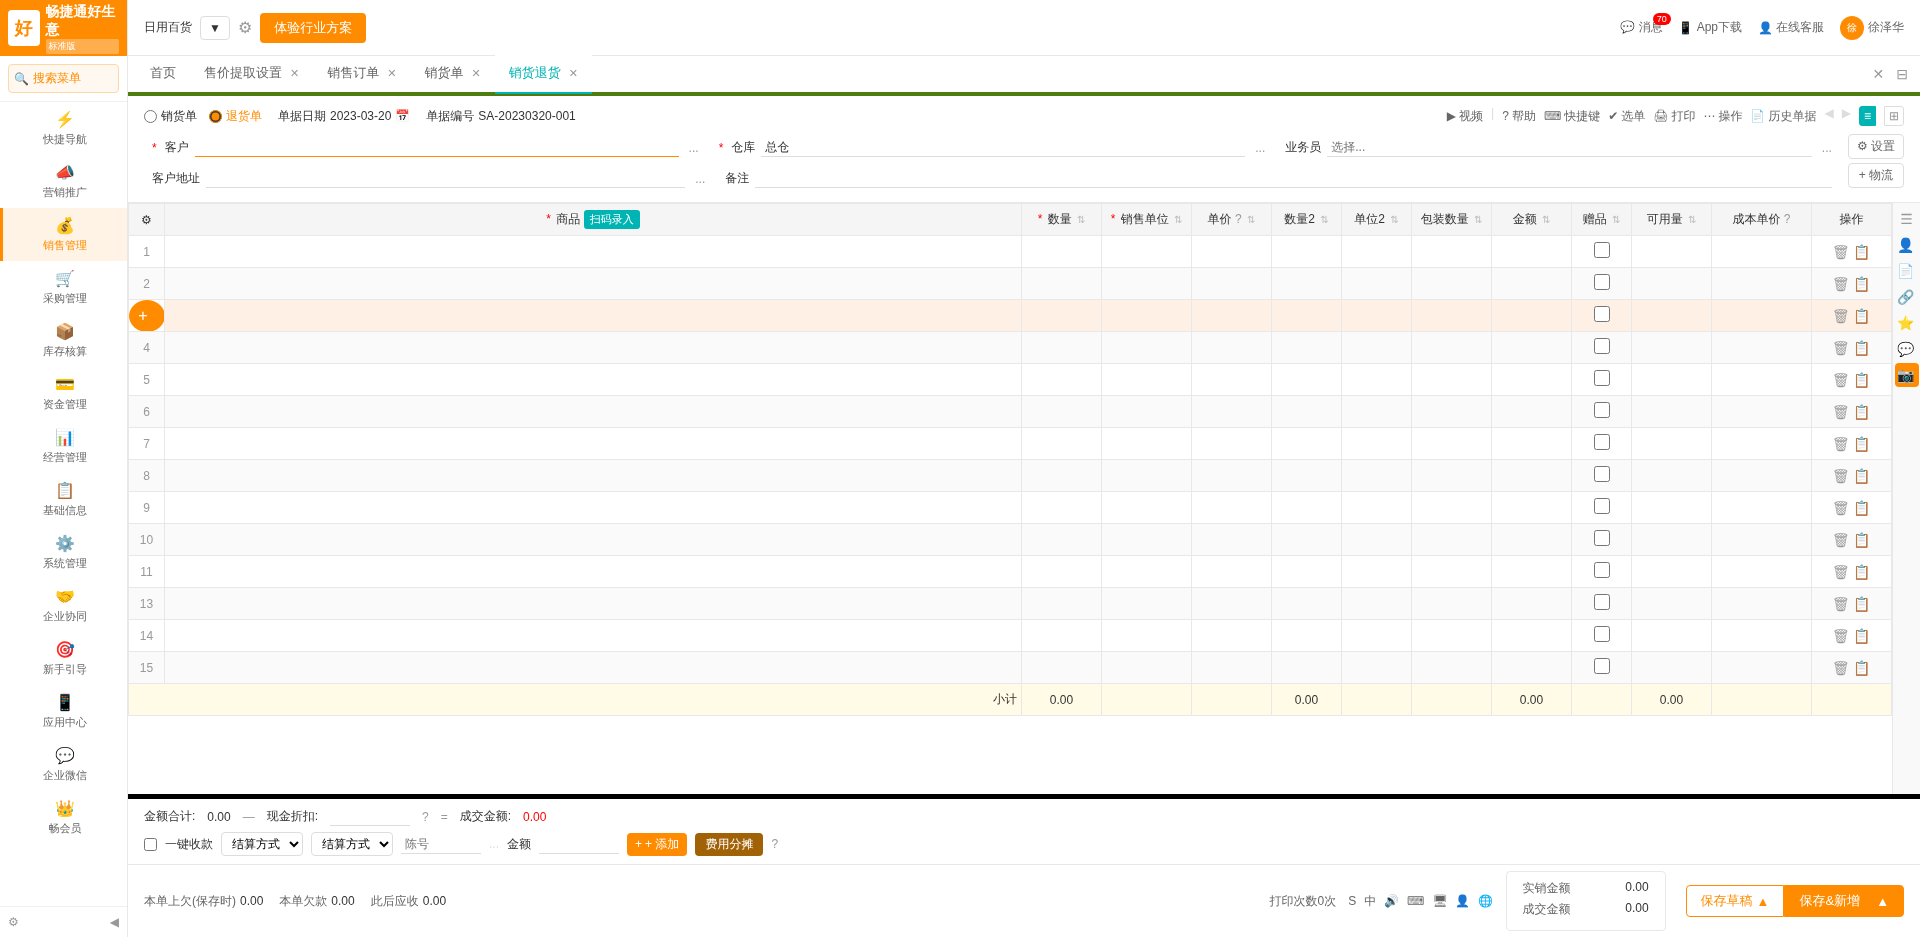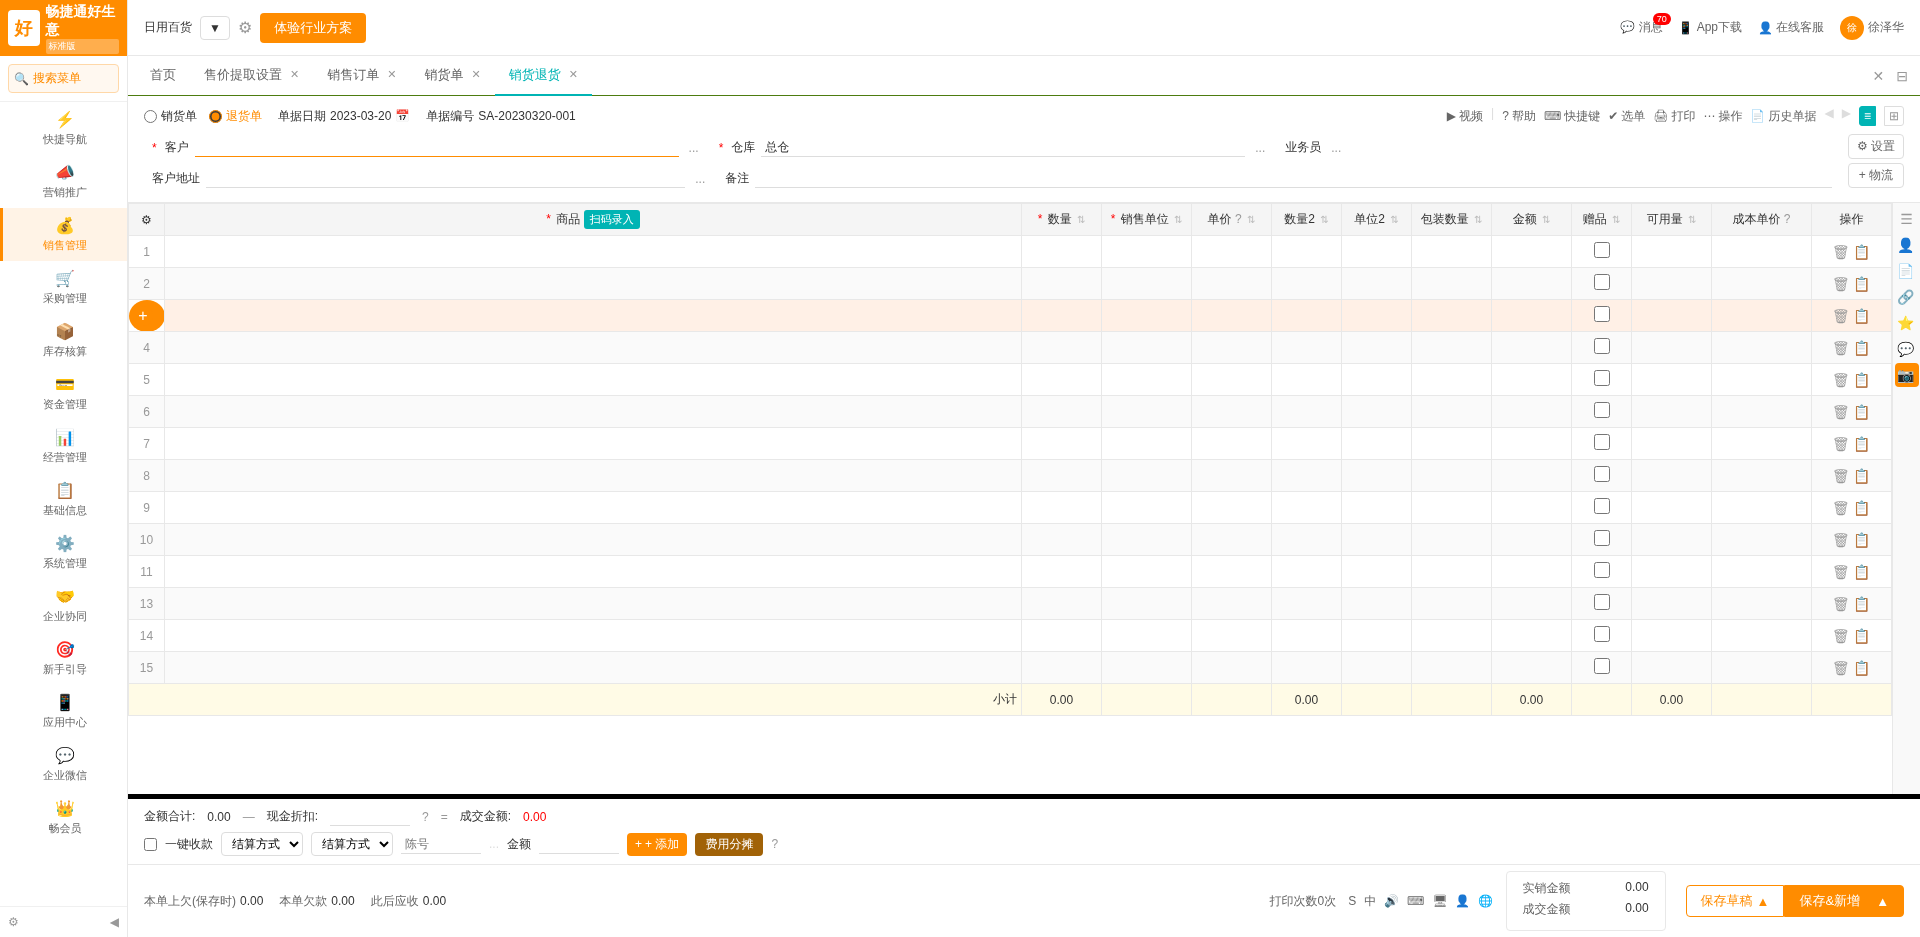--- a/index.html
+++ b/index.html
@@ -30,21 +30,21 @@
     .header-dropdown { border: 1px solid #ddd; border-radius: 4px; padding: 4px 8px; background: #fff; cursor: pointer; display: flex; align-items: center; gap: 4px; }
     .header-gear-btn { color: #999; cursor: pointer; font-size: 16px; }
     .header-trial-btn { background: #ff8c00; color: #fff; border: none; border-radius: 4px; padding: 6px 14px; cursor: pointer; font-size: 13px; }
     .header-right { display: flex; align-items: center; gap: 16px; font-size: 12px; color: #666; }
     .header-msg { position: relative; cursor: pointer; }
     .header-msg-badge { position: absolute; top: -6px; right: -8px; background: #f00; color: #fff; border-radius: 8px; font-size: 9px; padding: 1px 4px; }
     .header-user { display: flex; align-items: center; gap: 4px; cursor: pointer; }
     .header-avatar { width: 24px; height: 24px; border-radius: 50%; background: #ff8c00; color: #fff; display: flex; align-items: center; justify-content: center; font-size: 10px; }
 
     
-    .tabs { height: 40px; background: #fff; border-bottom: 1px solid #4d7c0f; display: flex; align-items: center; padding: 0 8px; justify-content: space-between; }
+    .tabs { height: 40px; background: #fff; border-bottom: 4px solid #4d7c0f; display: flex; align-items: center; padding: 0 8px; justify-content: space-between; }
     .tab { padding: 0 14px; height: 40px; display: flex; align-items: center; cursor: pointer; color: #666; font-size: 13px; border-bottom: 2px solid transparent; gap: 6px; white-space: nowrap; }
     .tab.active { color: #00b4b4; border-bottom-color: #00b4b4; }
     .tab-close { color: #999; font-size: 11px; margin-left: 2px; }
     .tabs-right { margin-left: auto; display: flex; align-items: center; gap: 4px; }
     .tabs-right-btn { color: #999; cursor: pointer; font-size: 14px; padding: 2px 4px; }
 
     
     .form-area { background: #fff; padding: 10px 16px; border-bottom: 1px solid #e8e8e8; }
     .form-toolbar { display: flex; align-items: center; justify-content: space-between; margin-bottom: 8px; }
     .form-radio-group { display: flex; gap: 12px; align-items: center; }
@@ -356,20 +356,21 @@
                 <span class="form-field-dots">...</span>
               </div>
               <div class="form-field" style="flex:1;min-width:260px;">
                 <span class="form-field-required">*</span>
                 <span style="color:#333;">仓库</span>
                 <input class="form-field-input" type="text" value="总仓" style="">
                 <span class="form-field-dots">...</span>
               </div>
               <div class="form-field" style="flex:1;min-width:260px;">
                 <span style="color:#333;">业务员</span>
+                <input class="form-field-input" type="text" placeholder="选择..." style="">
                 <span class="form-field-dots">...</span>
               </div>
             </div>
             <div style="display:flex;flex-wrap:wrap;gap:4px;">
               <div class="form-field" style="flex:1;min-width:260px;">
                 <span style="color:#333;">客户地址</span>
                 <input class="form-field-input" type="text" style="">
                 <span class="form-field-dots">...</span>
               </div>
               <div class="form-field" style="flex:2;min-width:400px;">

